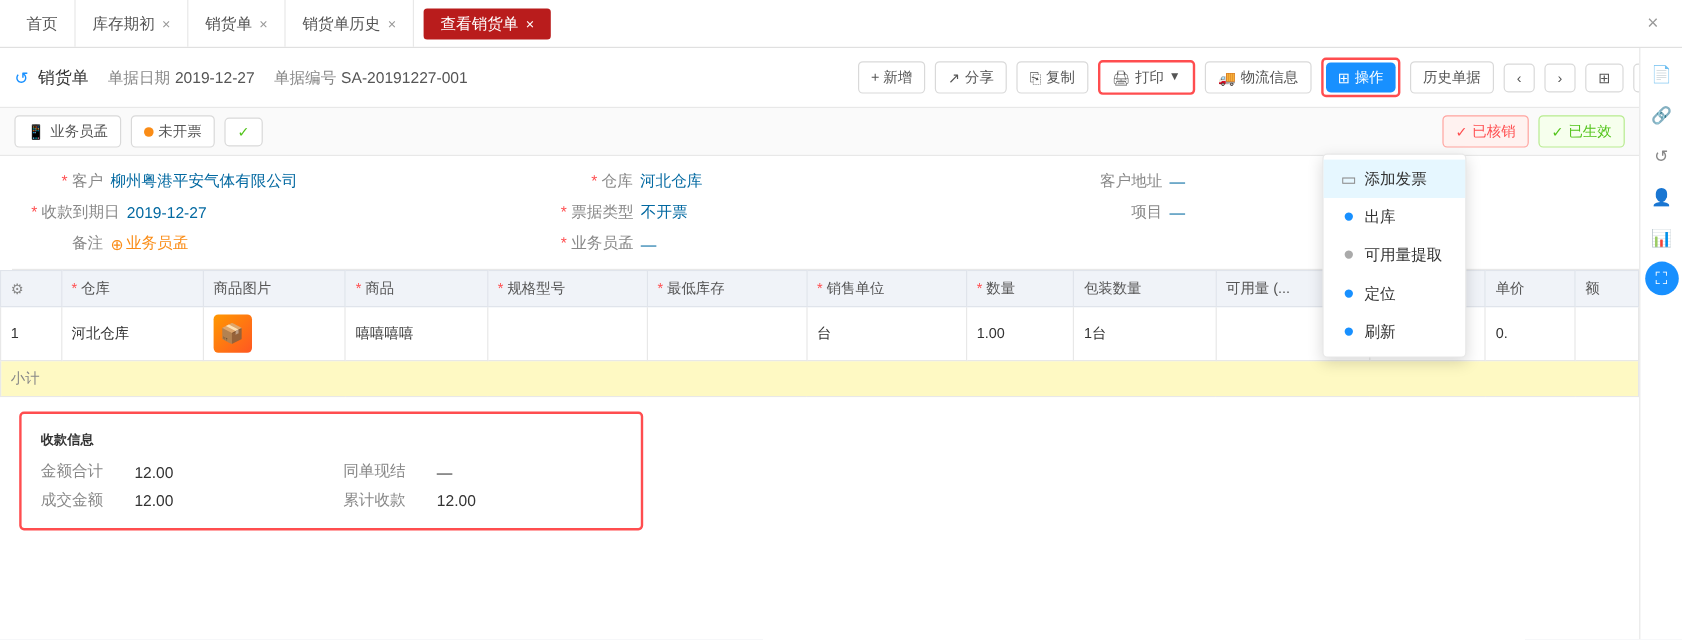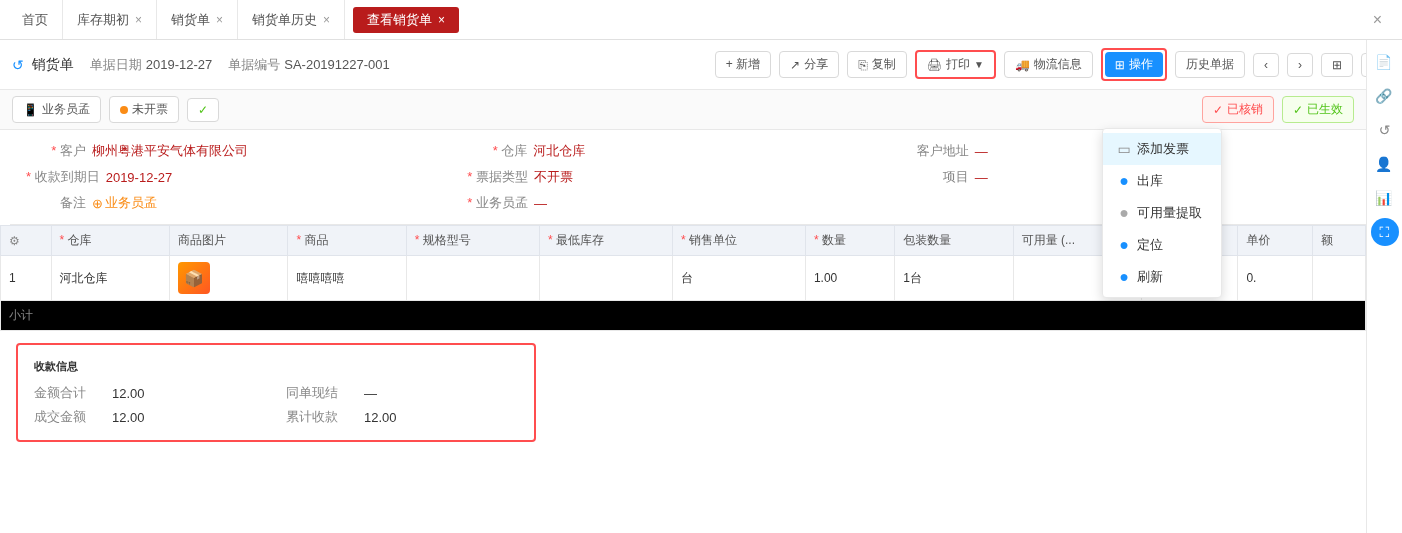--- a/index.html
+++ b/index.html
@@ -78,31 +78,31 @@
     .dot-orange { background: #fa8c16; }
 
     
     .form-area {
       padding: 12px 16px; display: grid; grid-template-columns: 1fr 1fr 1fr;
       gap: 8px 0; border-bottom: 1px solid #e8e8e8;
     }
     .form-row { display: flex; align-items: center; gap: 6px; }
     .form-label { color: #888; font-size: 13px; min-width: 60px; text-align: right; }
     .form-label.required::before { content: '* '; color: #ff4d4f; }
-    .form-value { color: #b91c1c; font-size: 13px; }
+    .form-value { color: #0369a1; font-size: 13px; }
     .add-note-btn { color: #fa8c16; cursor: pointer; font-size: 13px; display: flex; align-items: center; gap: 2px; }
     table { width: 100%; border-collapse: collapse; font-size: 12px; }
     thead tr { background: #f0f3f8; }
     thead th {
       padding: 6px 8px; border: 1px solid #e0e4eb; text-align: left;
       font-weight: 500; color: #555; white-space: nowrap;
     }
     thead th.required-col::before { content: '* '; color: #ff4d4f; }
     tbody td { padding: 6px 8px; border: 1px solid #e8e8e8; color: #333; }
-    .subtotal-row td { background: #000000; font-weight: 500; color: #888; }
+    .subtotal-row td { background: #fef9c3; font-weight: 500; color: #888; }
     .gear-icon { color: #888; cursor: pointer; }
 
     
     .payment-info {
       margin: 12px 16px; padding: 14px 16px;
       border: 2px solid #ff4d4f; border-radius: 4px;
       background: #fff; max-width: 520px;
     }
     .payment-title { font-size: 11px; font-weight: 600; margin-bottom: 10px; color: #333; }
     .payment-grid { display: grid; grid-template-columns: 1fr 1fr; gap: 0 20px; }

